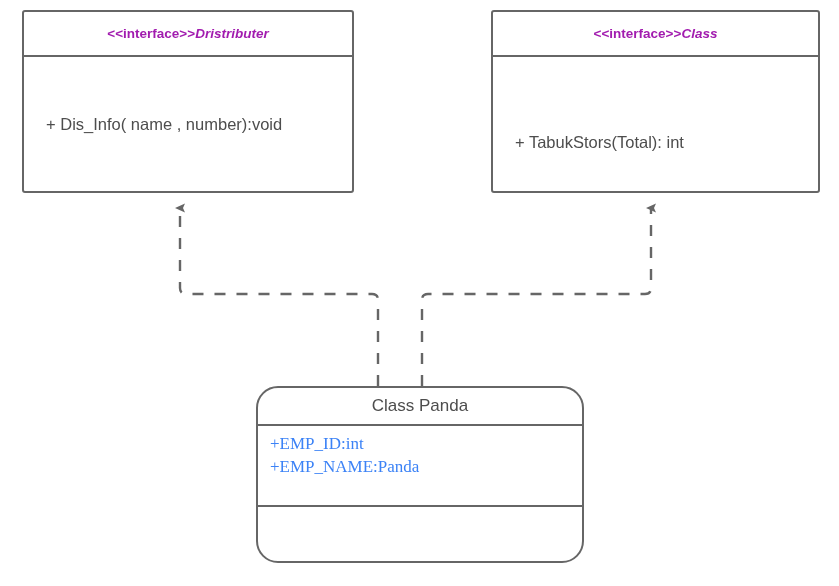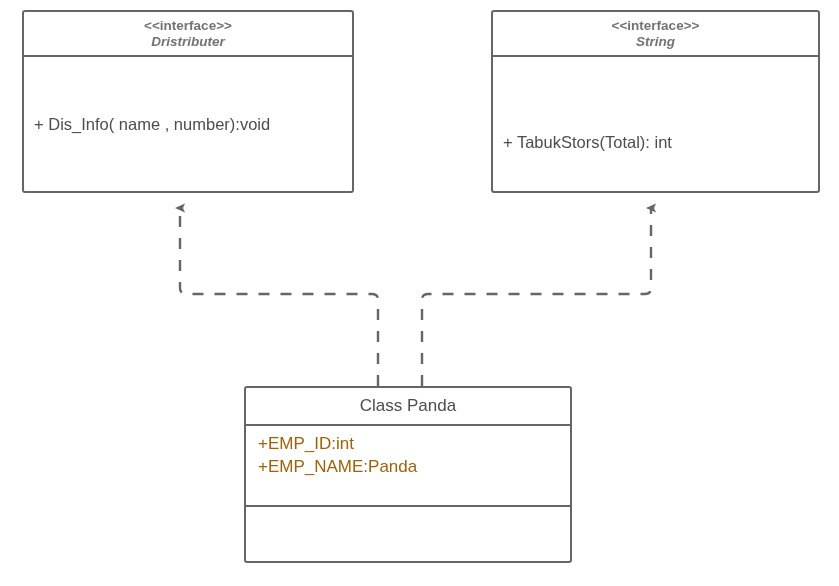--- a/index.html
+++ b/index.html
@@ -26,56 +26,56 @@
     position: absolute;
     box-sizing: border-box;
     border: 2px solid #666666;
     border-radius: 3px;
     background: #ffffff;
   }
   .box-header {
     box-sizing: border-box;
     border-bottom: 2px solid #666666;
     display: flex;
-    flex-direction: column;
     align-items: center;
     justify-content: center;
     text-align: center;
-    color: #737373;
+    color: #a21caf;
     font-weight: bold;
     font-size: 13.5px;
     line-height: 16px;
   }
   .box-header .stereotype { display: block; }
   .box-header .iface-name { display: block; font-style: italic; }
   .box-compartment {
     box-sizing: border-box;
     display: flex;
     align-items: center;
     color: #4d4d4d;
     font-size: 16.5px;
     line-height: 22px;
-    padding-left: 10px;
+    padding-left: 22px;
   }
   .class-title {
     box-sizing: border-box;
     border-bottom: 2px solid #666666;
     display: flex;
     align-items: center;
     justify-content: center;
     color: #4d4d4d;
     font-size: 17px;
   }
   .class-attrs {
     box-sizing: border-box;
     border-bottom: 2px solid #666666;
     padding: 6px 0 0 12px;
-    color: #a16207;
+    color: #3b82f6;
     font-size: 17px;
     line-height: 23px;
+    font-family: Liberation Serif, serif;
   }
   .class-attrs span { display: block; }
   .class-ops {
     box-sizing: border-box;
   }
 </style>
 </head>
 <body>
 
 <div id="canvas">
@@ -98,28 +98,28 @@
       <span class="iface-name">Dristributer</span>
     </div>
     <div class="box-compartment" style="height:134px;">
       <span>+  Dis_Info( name , number):void</span>
     </div>
   </div>
 
   <div class="uml-box" style="left:491px; top:10px; width:329px; height:183px;">
     <div class="box-header" style="height:45px;">
       <span class="stereotype">&lt;&lt;interface&gt;&gt;</span>
-      <span class="iface-name">String</span>
+      <span class="iface-name">Class</span>
     </div>
     <div class="box-compartment" style="height:170px;">
       <span>+ TabukStors(Total): int</span>
     </div>
   </div>
 
-  <div class="uml-box" style="left:244px; top:386px; width:328px; height:177px;">
+  <div class="uml-box" style="left:256px; top:386px; width:328px; height:177px;border-radius:22px;">
     <div class="class-title" style="height:38px;">Class Panda</div>
     <div class="class-attrs" style="height:81px;">
       <span>+EMP_ID:int</span>
       <span>+EMP_NAME:Panda</span>
     </div>
     <div class="class-ops" style="height:54px;"></div>
   </div>
 
 </div>
 

